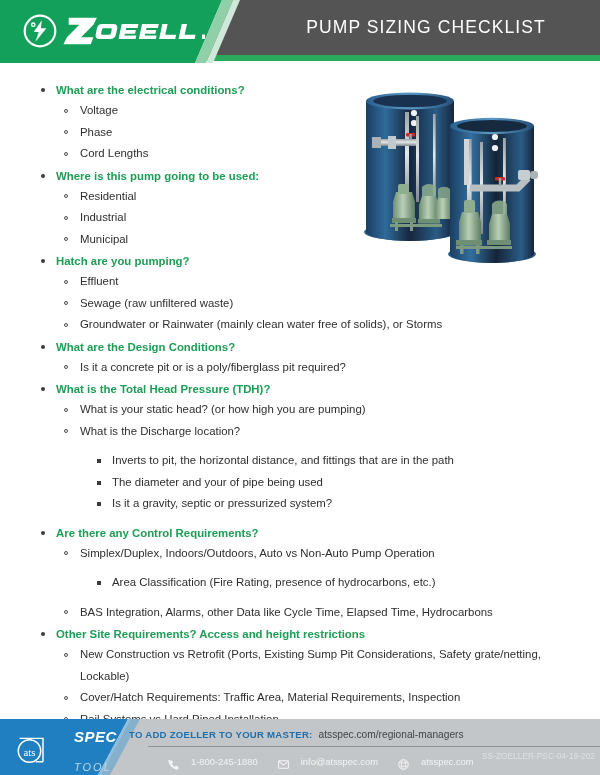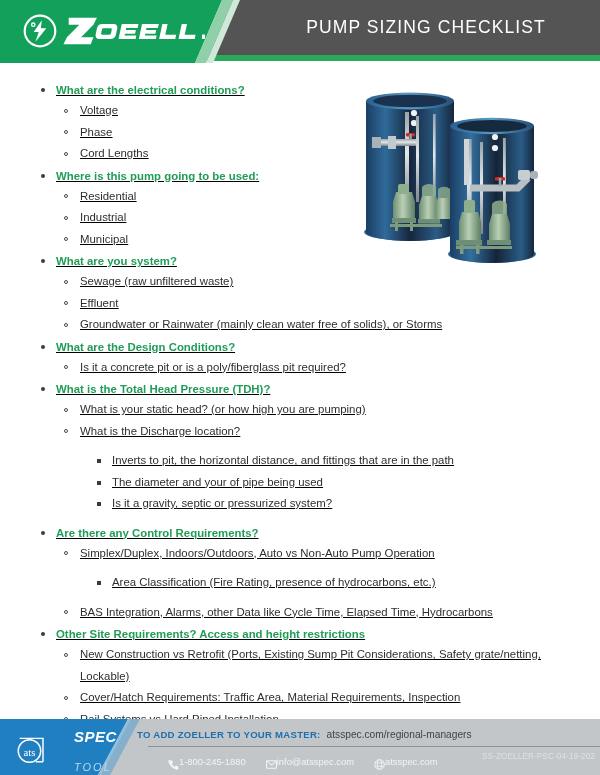--- a/index.html
+++ b/index.html
@@ -29,21 +29,21 @@
   .logo-mark{width:36px;height:36px;flex:0 0 auto;}
   .logo-word{height:30px;}
   .logo-word svg{display:block;}
 
   
   .pump-img{position:absolute;left:352px;top:84px;width:200px;height:190px;}
   .pump-img svg{display:block;}
 
   
   .content{position:absolute;left:36px;top:80px;width:530px;}
-  ul{list-style:none;margin:0;padding:0;text-decoration:underline;}
+  ul{list-style:none;margin:0;padding:0;}
   li{position:relative;}
 
   .lvl1{margin:0 0 0 0;}
   .lvl1 > li{padding-left:20px;margin-bottom:1px;}
   .lvl1 > li > .txt{
     color:#1f9d57;font-weight:bold;font-size:11.4px;line-height:20px;display:block;
   }
   .lvl1 > li > .bul{
     position:absolute;left:5px;top:8px;width:4px;height:4px;border-radius:50%;
     background:#3b3b3b;
@@ -77,26 +77,26 @@
   .ft-blue-lt{position:absolute;left:0;top:0;width:600px;height:56px;background:#6fa8ce;
            clip-path:polygon(128px 0,140px 0,110px 56px,98px 56px);opacity:.75;}
   .ft-divider{position:absolute;left:148px;top:27px;width:452px;height:1px;background:#8e9396;}
 
   .ft-logo{position:absolute;left:14px;top:10px;display:flex;align-items:center;gap:20px;}
   .ft-logo-mark{width:40px;height:36px;}
   .ft-logo-txt{line-height:1;font-style:italic;}
   .ft-spec{color:#ffffff;font-weight:bold;font-size:15px;letter-spacing:.5px;display:block;}
   .ft-tool{color:#bcd8ea;font-size:11px;letter-spacing:2px;display:block;margin-top:18px;}
 
-  .ft-top-row{position:absolute;left:137px;top:4px;height:22px;display:flex;align-items:center;gap:6px;}
+  .ft-top-row{position:absolute;left:129px;top:4px;height:22px;display:flex;align-items:center;gap:6px;}
   .ft-master{color:#1f6fad;font-weight:bold;font-size:9.6px;letter-spacing:.25px;}
   .ft-url{color:#3f4447;font-size:10.2px;}
 
   .ft-bot-row{position:absolute;left:168px;top:30px;height:24px;display:flex;align-items:center;gap:7px;}
-  .ft-item{display:flex;align-items:center;gap:0;margin-right:13px;justify-content:flex-end;}
+  .ft-item{display:flex;align-items:center;gap:12px;margin-right:13px;justify-content:flex-end;}
   .ft-item span.lbl{color:#f2f4f5;font-size:9.4px;}
   .ft-icn{width:11px;height:11px;display:block;}
   .ft-code{position:absolute;right:5px;top:33px;color:#dfe2e4;font-size:8.2px;letter-spacing:.1px;}
 </style>
 </head>
 <body>
 
 <div class="header">
   <div class="hdr-gray"></div>
   <div class="hdr-greenline"></div>
@@ -278,29 +278,29 @@
             <span class="txt">Industrial</span>
           </li>
           <li>
             <span class="bul"></span>
             <span class="txt">Municipal</span>
           </li>
         </ul>
       </li>
       <li>
         <span class="bul"></span>
-        <span class="txt">What are you system?</span>
-        <ul class="lvl2">
+        <span class="txt">Hatch are you pumping?</span>
+        <ul class="lvl2">
+          <li>
+            <span class="bul"></span>
+            <span class="txt">Effluent</span>
+          </li>
           <li>
             <span class="bul"></span>
             <span class="txt">Sewage (raw unfiltered waste)</span>
-          </li>
-          <li>
-            <span class="bul"></span>
-            <span class="txt">Effluent</span>
           </li>
           <li>
             <span class="bul"></span>
             <span class="txt">Groundwater or Rainwater (mainly clean water free of solids), or Storms</span>
           </li>
         </ul>
       </li>
       <li>
         <span class="bul"></span>
         <span class="txt">What are the Design Conditions?</span>

